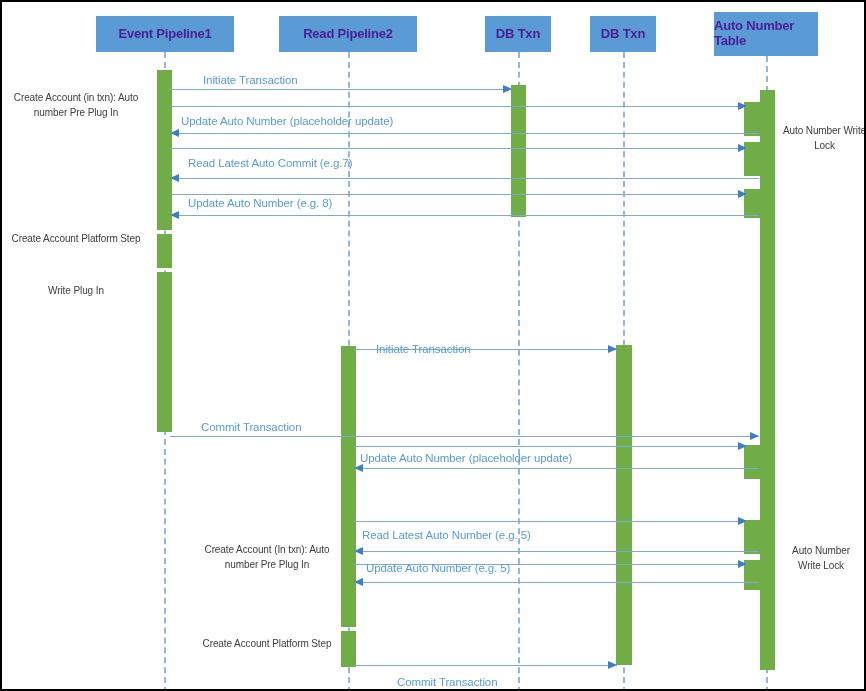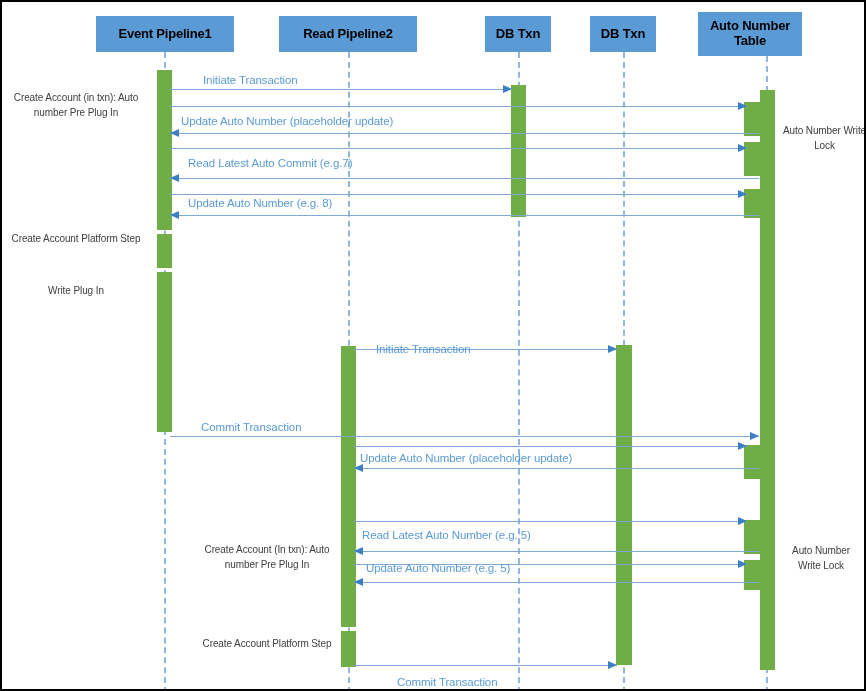--- a/index.html
+++ b/index.html
@@ -16,27 +16,26 @@
     height: 691px;
     background: #ffffff;
     border: 2px solid #000000;
     box-sizing: border-box;
     overflow: hidden;
   }
   
   .actor-box {
     position: absolute;
     background: #5b9bd5;
-    color: #000000;
+    color: #4c1d95;
     font-weight: bold;
     font-size: 13px;
     display: flex;
     align-items: center;
     justify-content: center;
-    text-align: center;
     line-height: 1.15;
     box-sizing: border-box;
     letter-spacing: -0.2px;
   }
   
   .lifeline {
     position: absolute;
     width: 0;
     border-left: 2px dashed #8fb7e0;
   }
@@ -159,21 +158,21 @@
       </div>
       <div class="actor-box" style="left: 277px; top: 14px; width: 138px; height: 36px;">
         <span>Read Pipeline2</span>
       </div>
       <div class="actor-box" style="left: 483px; top: 14px; width: 66px; height: 36px;">
         <span>DB Txn</span>
       </div>
       <div class="actor-box" style="left: 588px; top: 14px; width: 66px; height: 36px;">
         <span>DB Txn</span>
       </div>
-      <div class="actor-box" style="left: 696px; top: 10px; width: 104px; height: 44px;">
+      <div class="actor-box" style="left: 712px; top: 10px; width: 104px; height: 44px;">
         <span>Auto Number Table</span>
       </div>
     </div>
   <div id="layer-notes">
       <div class="side-note center-al" style="left: 4px; top: 88px; width: 140px;">Create Account (in txn): Auto number Pre Plug In</div>
       <div class="side-note center-al" style="left: 4px; top: 229px; width: 140px;">Create Account Platform Step</div>
       <div class="side-note center-al" style="left: 4px; top: 281px; width: 140px;">Write Plug In</div>
       <div class="side-note center-al" style="left: 779px; top: 121px; width: 87px;">Auto Number Write Lock</div>
       <div class="side-note center-al" style="left: 195px; top: 540px; width: 140px;">Create Account (In txn): Auto number Pre Plug In</div>
       <div class="side-note center-al" style="left: 195px; top: 634px; width: 140px;">Create Account Platform Step</div>

